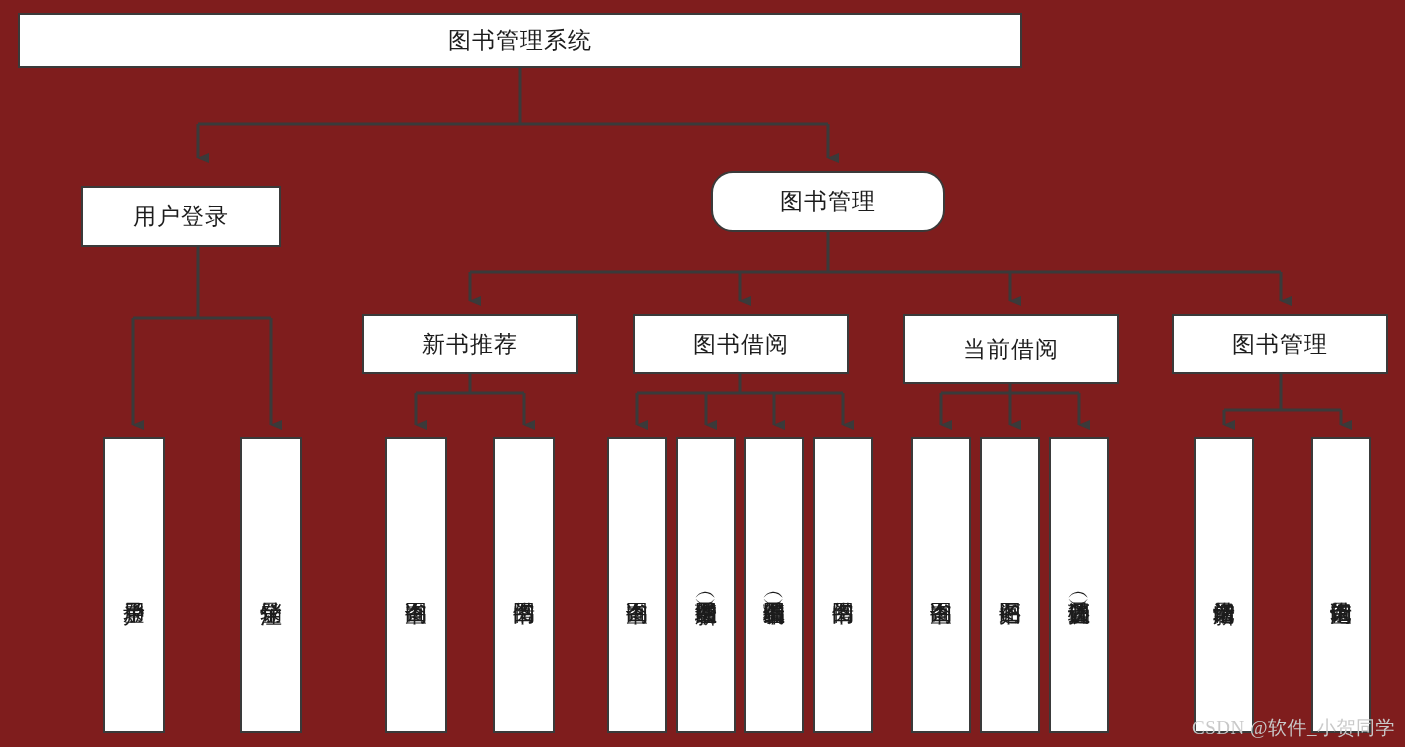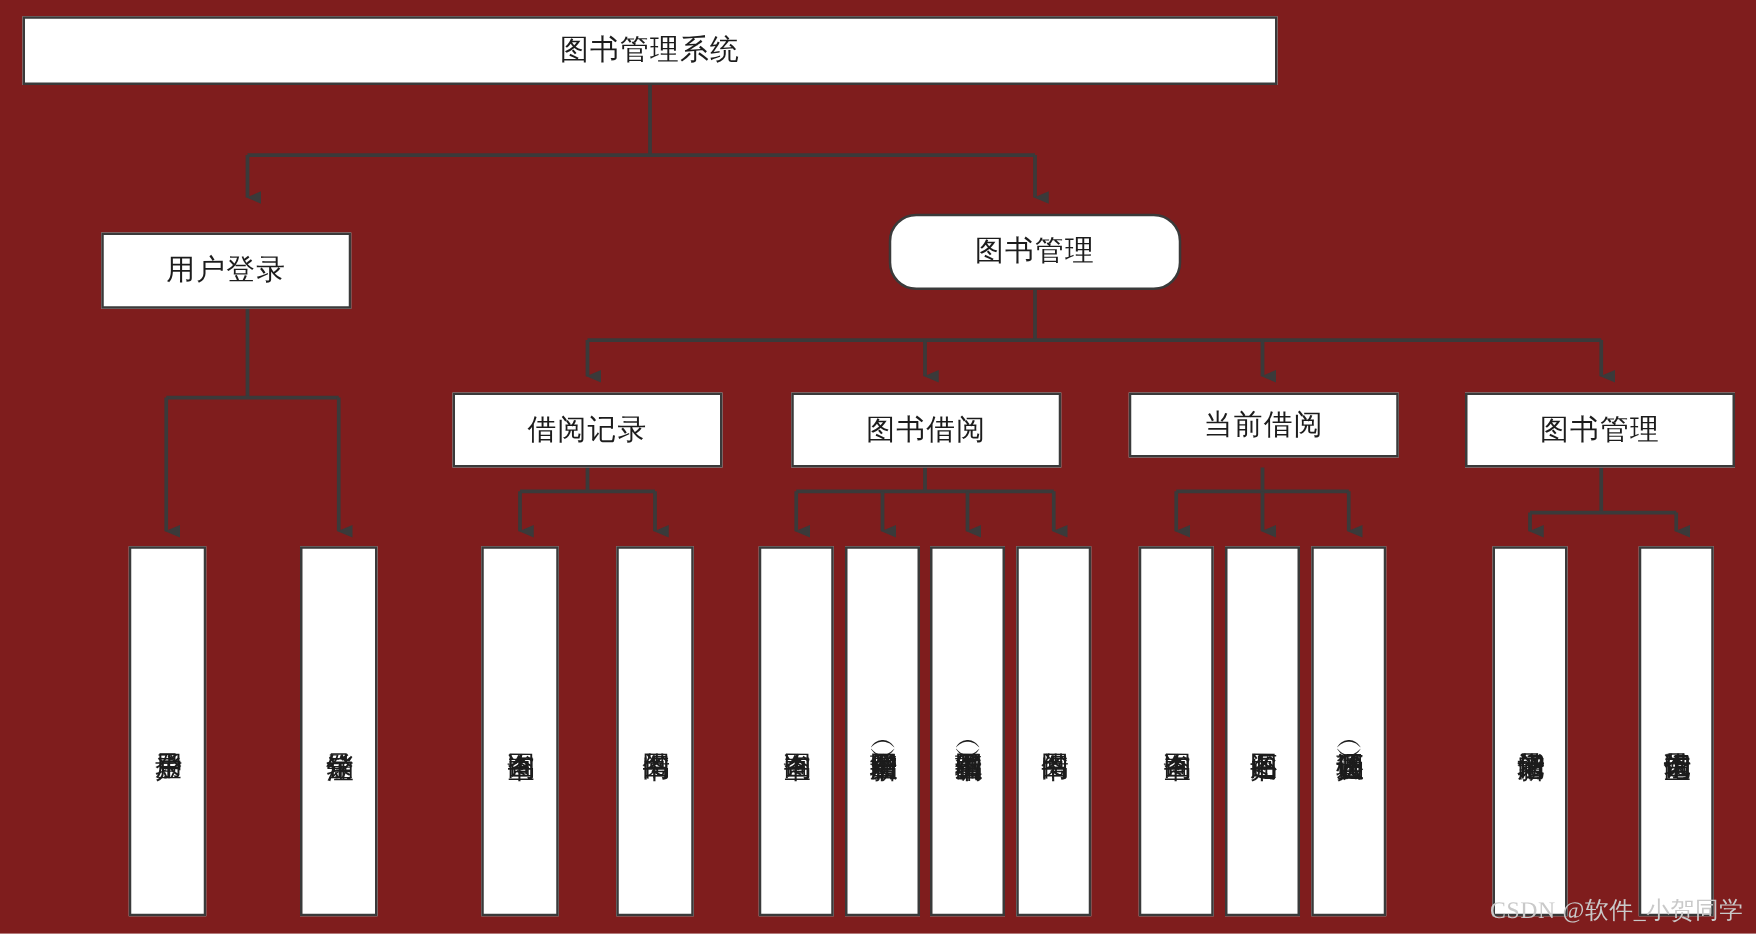--- a/index.html
+++ b/index.html
@@ -124,26 +124,26 @@
   </div>
 
   <div class="node h" style="left:81px;top:186px;width:200px;height:61px;text-align:center;">
     <span>用户登录</span>
   </div>
   <div class="node h" style="left:711px;top:171px;width:234px;height:61px;border-radius:22px;">
     <span>图书管理</span>
   </div>
 
   <div class="node h" style="left:362px;top:314px;width:216px;height:60px;">
-    <span>借阅记录</span>
+    <span>新书推荐</span>
   </div>
   <div class="node h" style="left:633px;top:314px;width:216px;height:60px;">
     <span>图书借阅</span>
   </div>
-  <div class="node h" style="left:903px;top:314px;width:216px;height:52px;">
+  <div class="node h" style="left:903px;top:314px;width:216px;height:70px;">
     <span>当前借阅</span>
   </div>
   <div class="node h" style="left:1172px;top:314px;width:216px;height:60px;">
     <span>图书管理</span>
   </div>
 
   <div class="node v" style="left:103px;top:437px;width:62px;height:296px;">
     <span>用户登录</span>
   </div>
   <div class="node v" style="left:240px;top:437px;width:62px;height:296px;">

